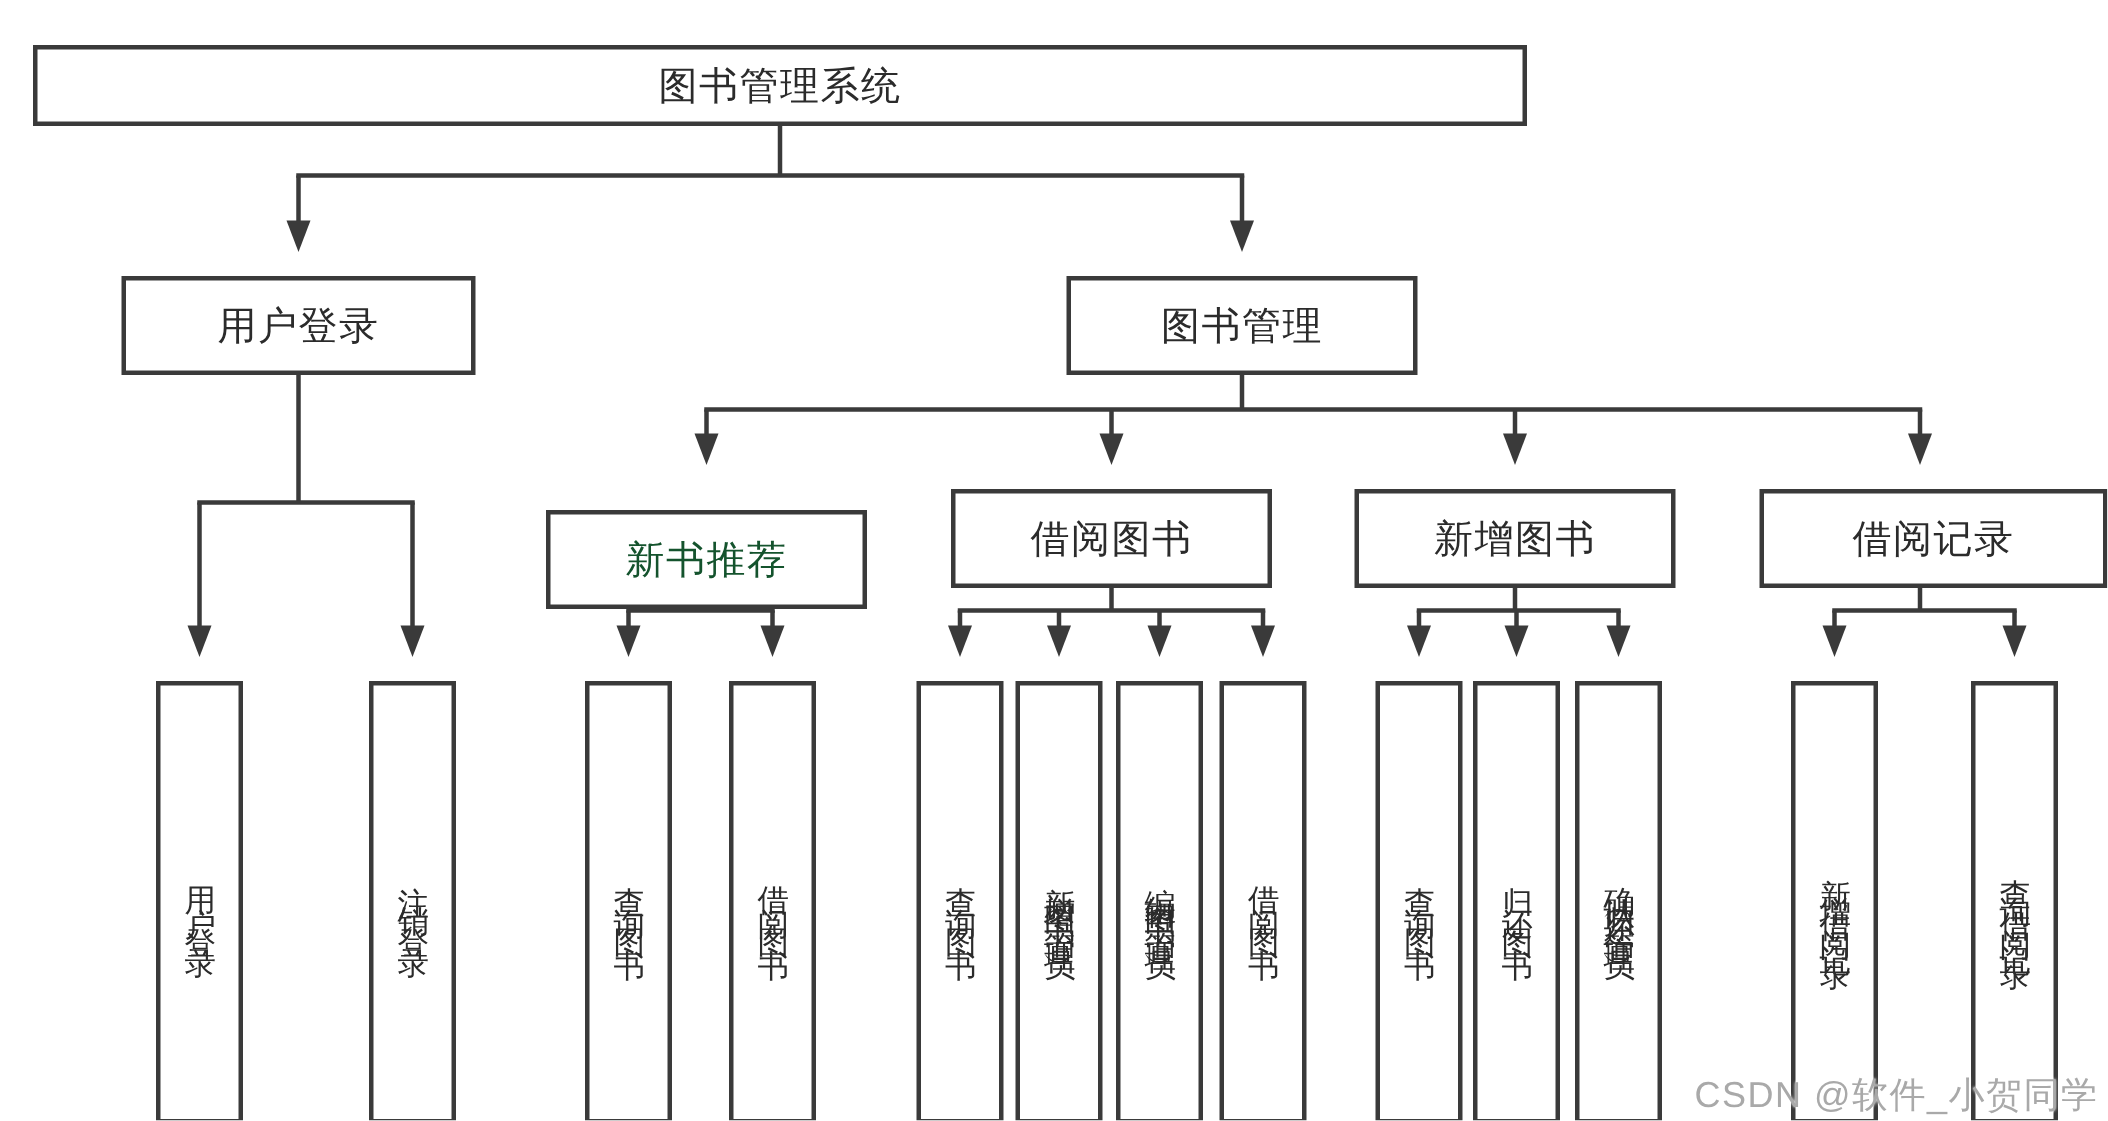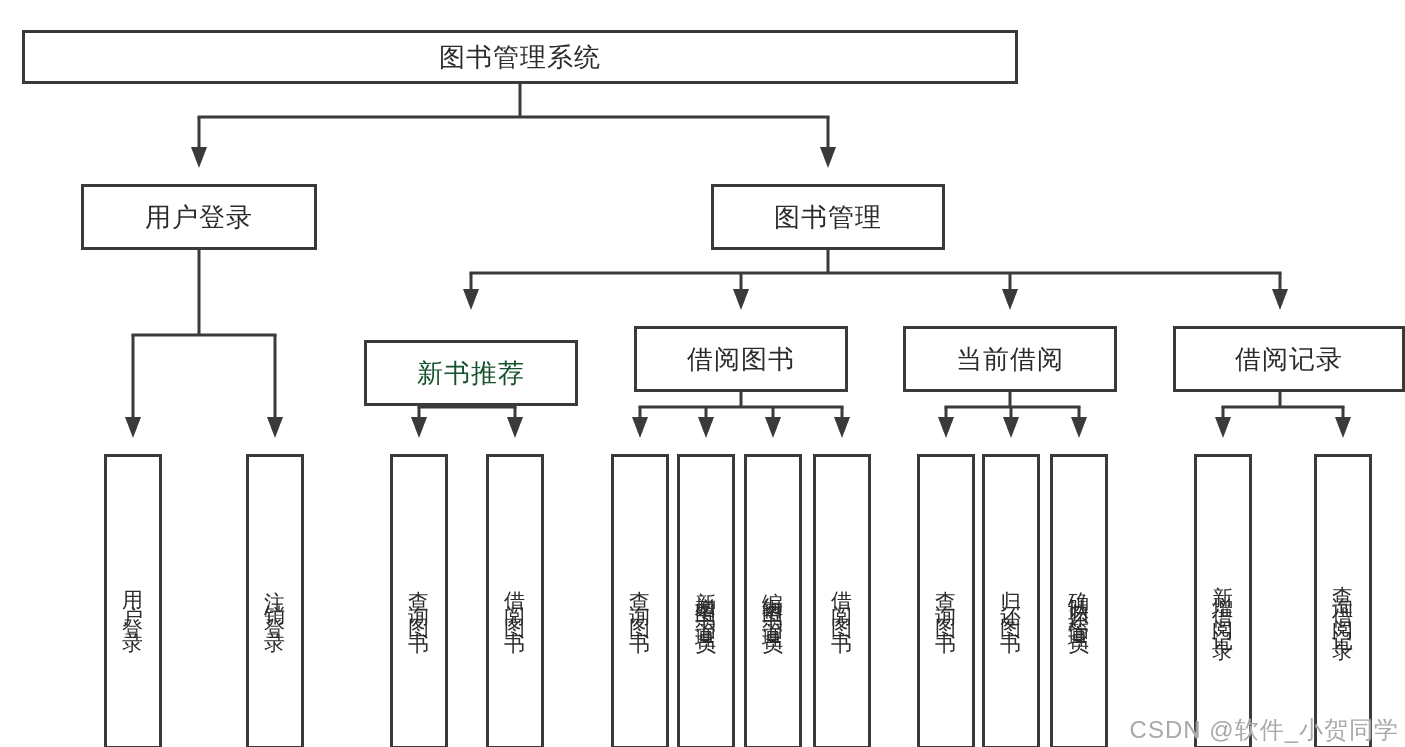--- a/index.html
+++ b/index.html
@@ -118,21 +118,21 @@
       <polygon points="1335,417 1351,417 1343,438" fill="#3a3a3a"></polygon>
     </svg>
 
   <div class="node h" style="left: 22px; top: 14px; width: 996px; height: 54px; border-color: rgb(58, 58, 58); color: rgb(43, 43, 43);">图书管理系统</div>
 
   <div class="node h" style="left: 81px; top: 168px; width: 236px; height: 66px; border-color: rgb(58, 58, 58); color: rgb(43, 43, 43);">用户登录</div>
   <div class="node h" style="left: 711px; top: 168px; width: 234px; height: 66px; border-color: rgb(58, 58, 58); color: rgb(43, 43, 43);">图书管理</div>
 
   <div class="node h" style="left: 364px; top: 324px; width: 214px; height: 66px; border-color: rgb(58, 58, 58); color: #14532d;">新书推荐</div>
   <div class="node h" style="left: 634px; top: 310px; width: 214px; height: 66px; border-color: rgb(58, 58, 58); color: rgb(43, 43, 43);">借阅图书</div>
-  <div class="node h" style="left: 903px; top: 310px; width: 214px; height: 66px; border-color: rgb(58, 58, 58); color: rgb(43, 43, 43);">当前借阅</div>
+  <div class="node h" style="left: 903px; top: 310px; width: 214px; height: 66px; border-color: rgb(58, 58, 58); color: rgb(43, 43, 43);">新增图书</div>
   <div class="node h" style="left: 1173px; top: 310px; width: 232px; height: 66px; border-color: rgb(58, 58, 58); color: rgb(43, 43, 43);">借阅记录</div>
 
   <div class="node leaf" style="left: 104px; top: 438px; width: 58px; height: 295px; border-color: rgb(58, 58, 58); color: rgb(43, 43, 43);">
     <span class="v-label" style="letter-spacing: 14px;">用户登录</span>
   </div>
   <div class="node leaf" style="left: 246px; top: 438px; width: 58px; height: 295px; border-color: rgb(58, 58, 58); color: rgb(43, 43, 43);">
     <span class="v-label" style="letter-spacing: 14px;">注销登录</span>
   </div>
 
   <div class="node leaf" style="left: 390px; top: 438px; width: 58px; height: 295px; border-color: rgb(58, 58, 58); color: rgb(43, 43, 43);">

